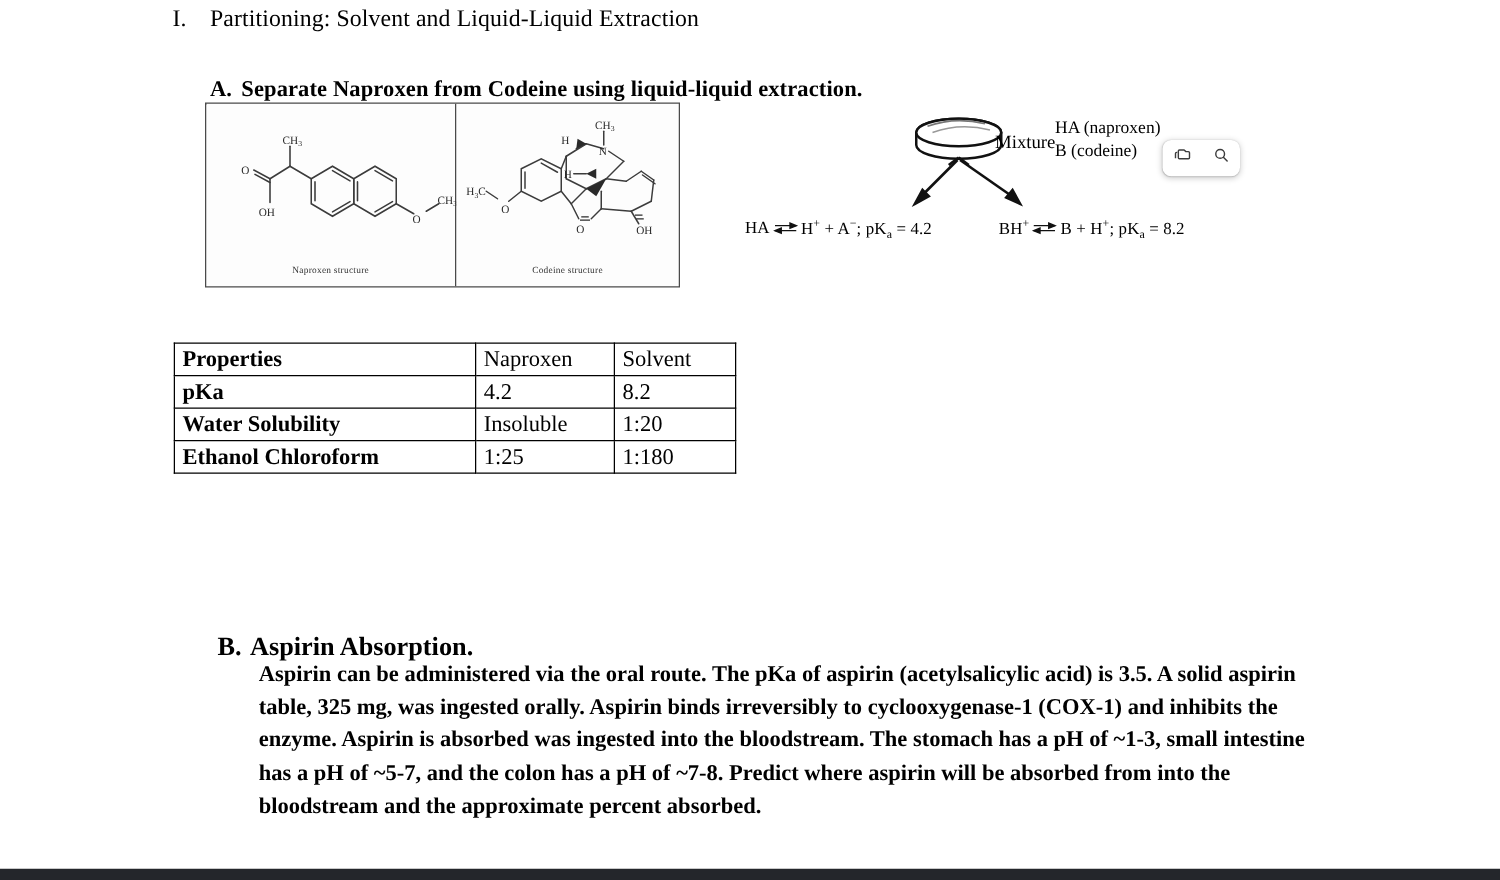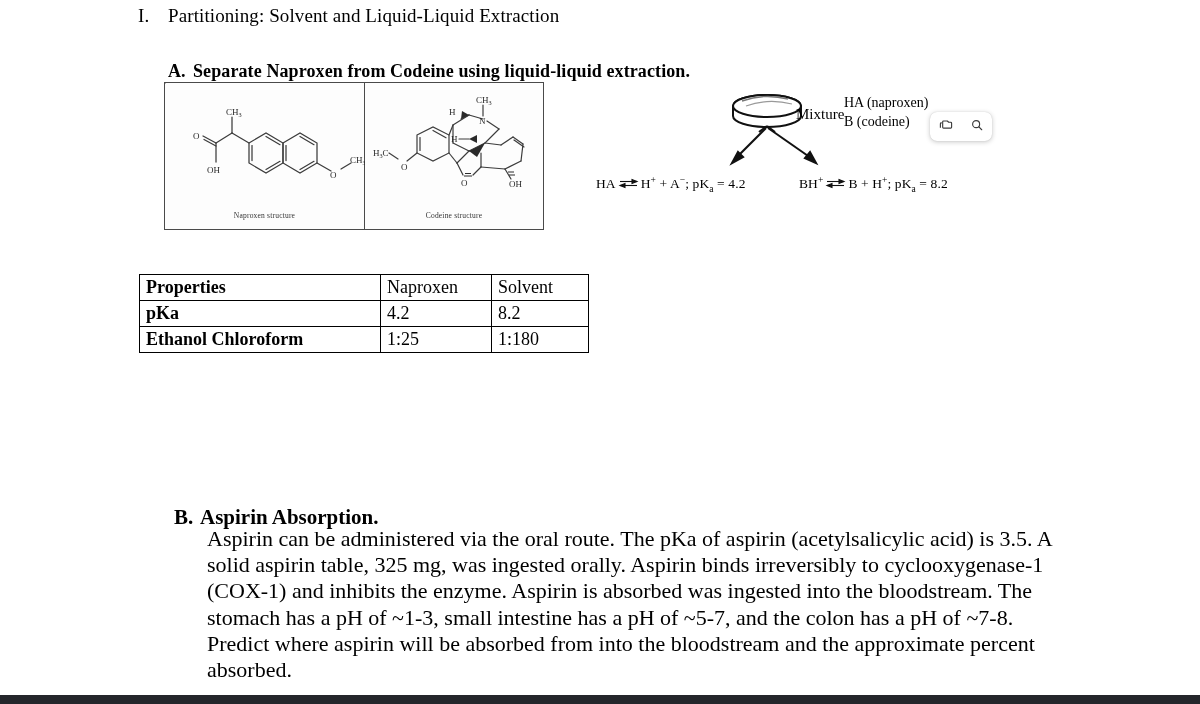--- a/index.html
+++ b/index.html
@@ -172,23 +172,24 @@
     font-size: 21px;
     font-weight: bold;
     white-space: nowrap;
   }
   .section-b-head .letter { display: inline-block; width: 26px; }
   .section-b-body {
     position: absolute;
     left: 207px;
     top: 526px;
     width: 852px;
-    font-size: 22px;
+    font-size: 18px;
     line-height: 26.2px;
     text-align: left;
+    font-weight: bold;
   }
 
   
   .bottom-bar {
     position: absolute;
     left: 0;
     bottom: 0;
     width: 1200px;
     height: 9px;
     background: #24262b;
@@ -392,20 +393,25 @@
       <td class="c-prop">Properties</td>
       <td class="c-nap">Naproxen</td>
       <td class="c-cod">Solvent</td>
     </tr>
     <tr>
       <td class="c-prop">pKa</td>
       <td class="c-nap">4.2</td>
       <td class="c-cod">8.2</td>
     </tr>
     <tr>
+      <td class="c-prop">Water Solubility</td>
+      <td class="c-nap">Insoluble</td>
+      <td class="c-cod">1:20</td>
+    </tr>
+    <tr>
       <td class="c-prop">Ethanol Chloroform</td>
       <td class="c-nap">1:25</td>
       <td class="c-cod">1:180</td>
     </tr>
   </tbody>
 </table>
 
 <div class="section-b-head">
   <span class="letter">B.</span><span>Aspirin Absorption.</span>
 </div>

